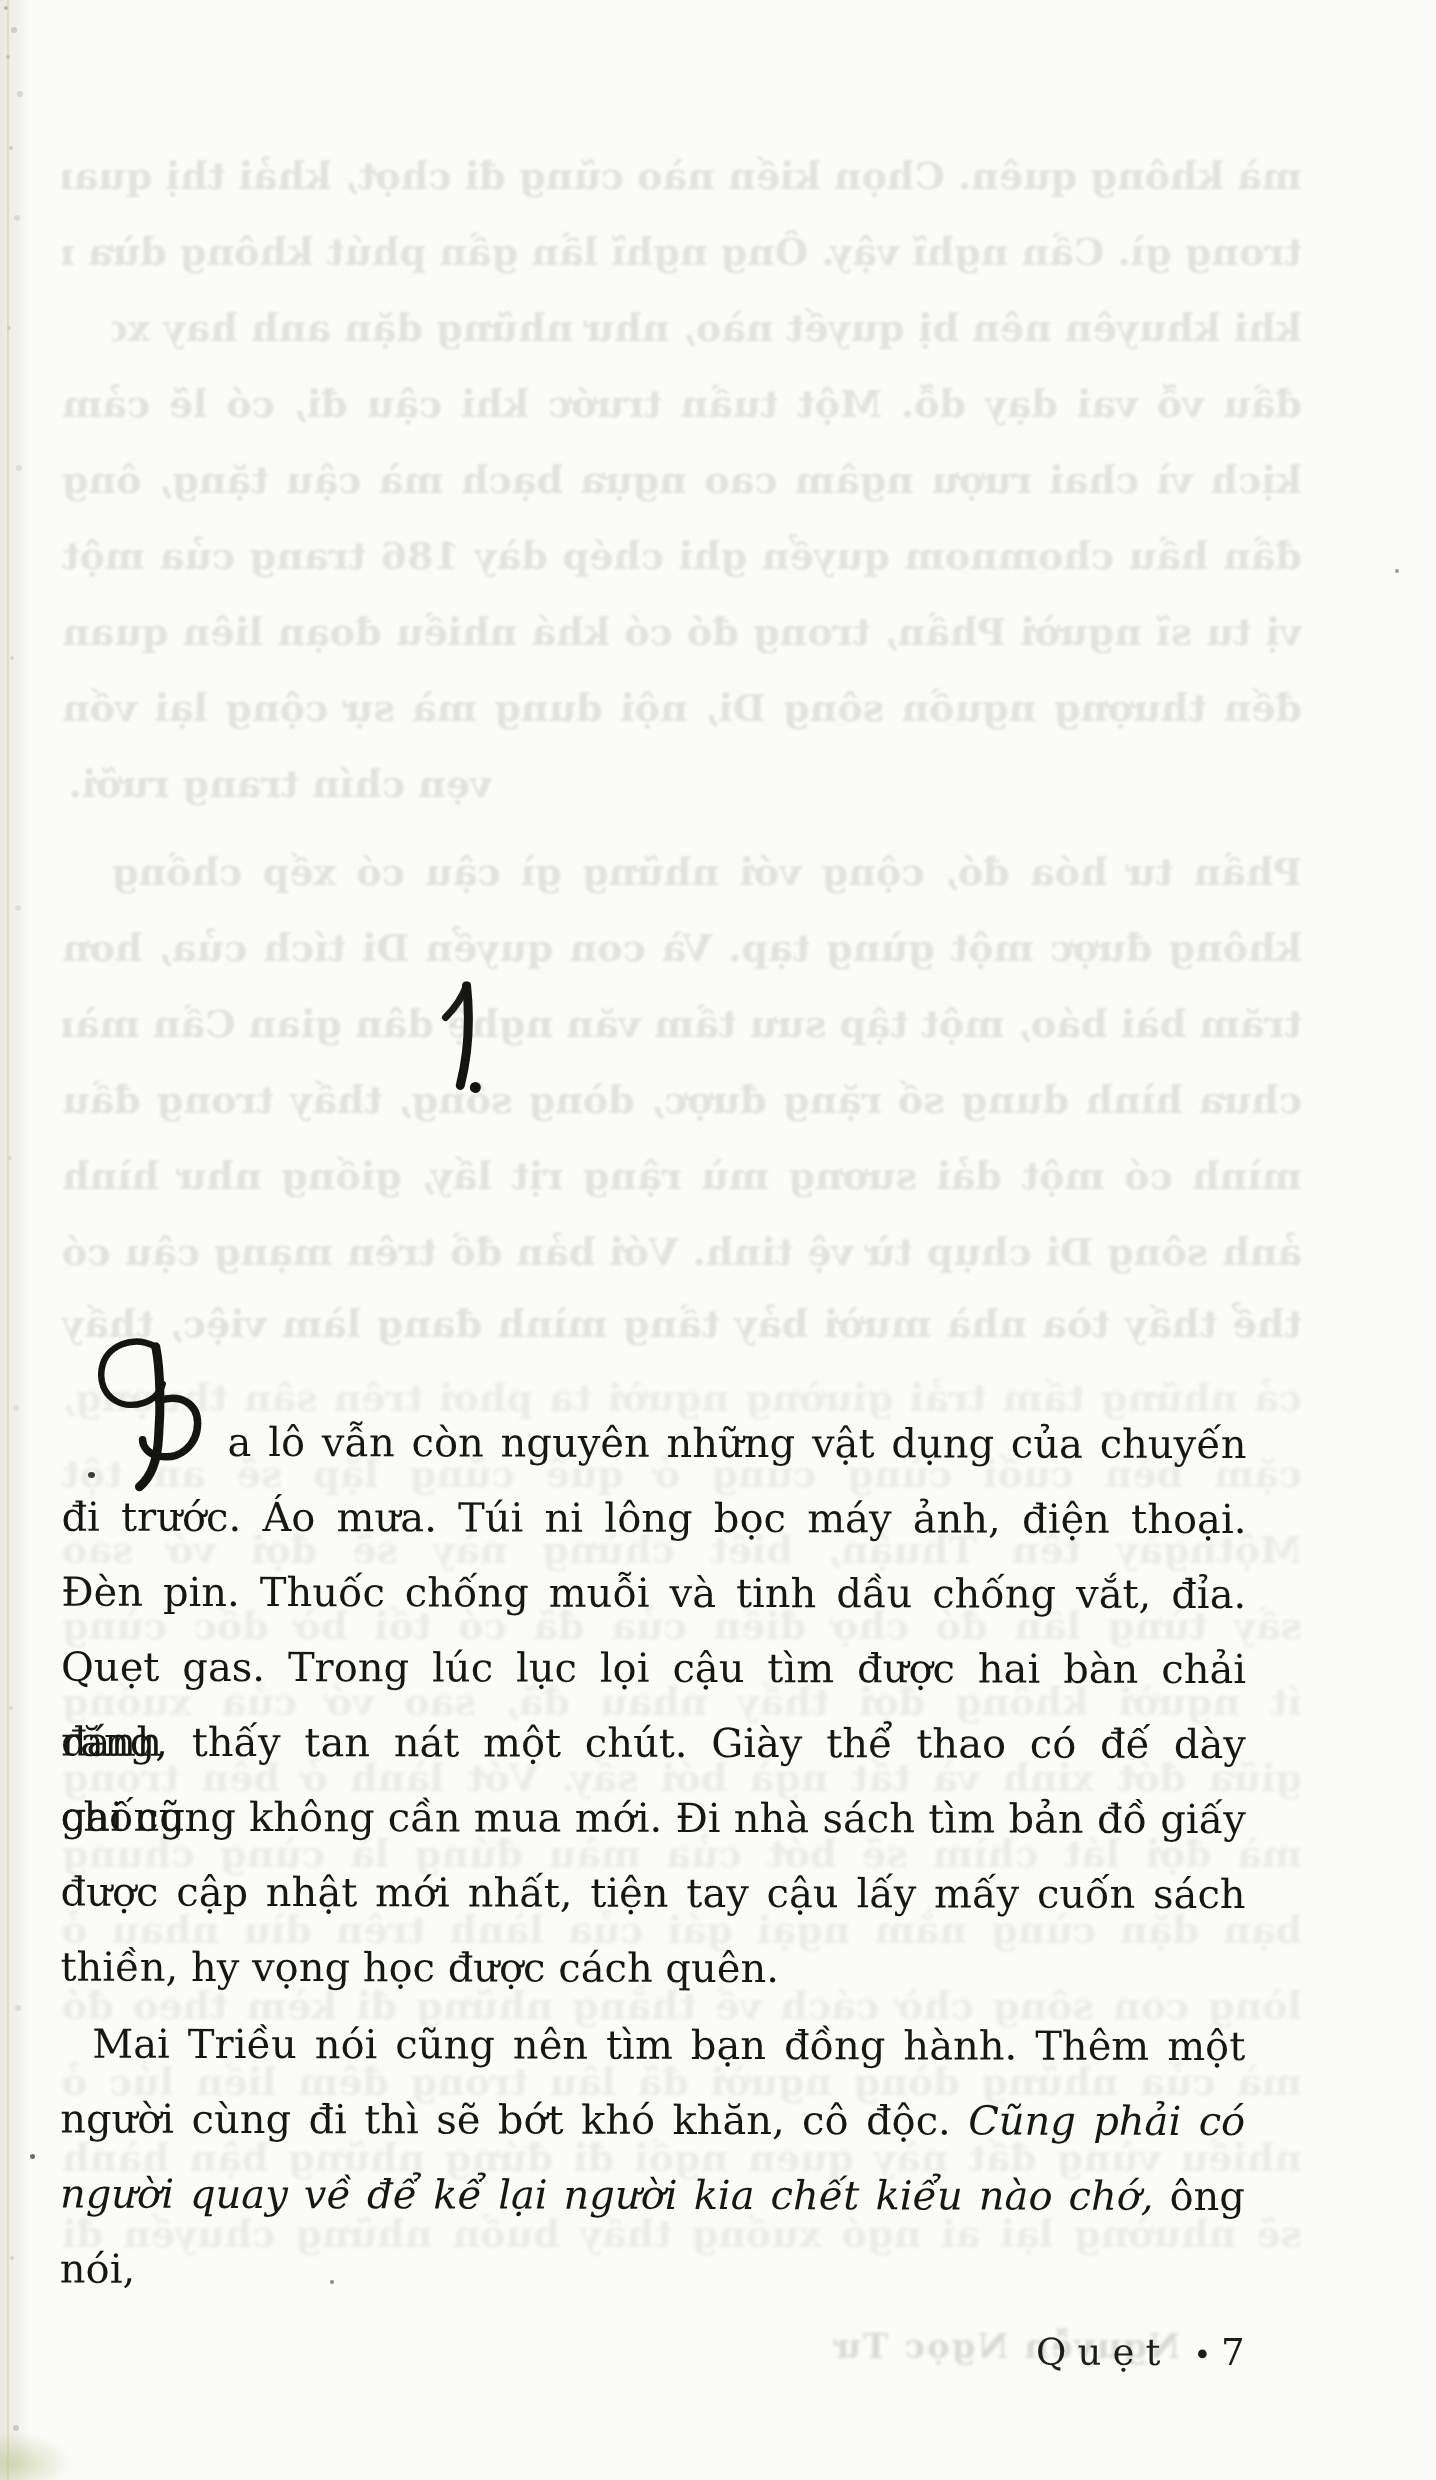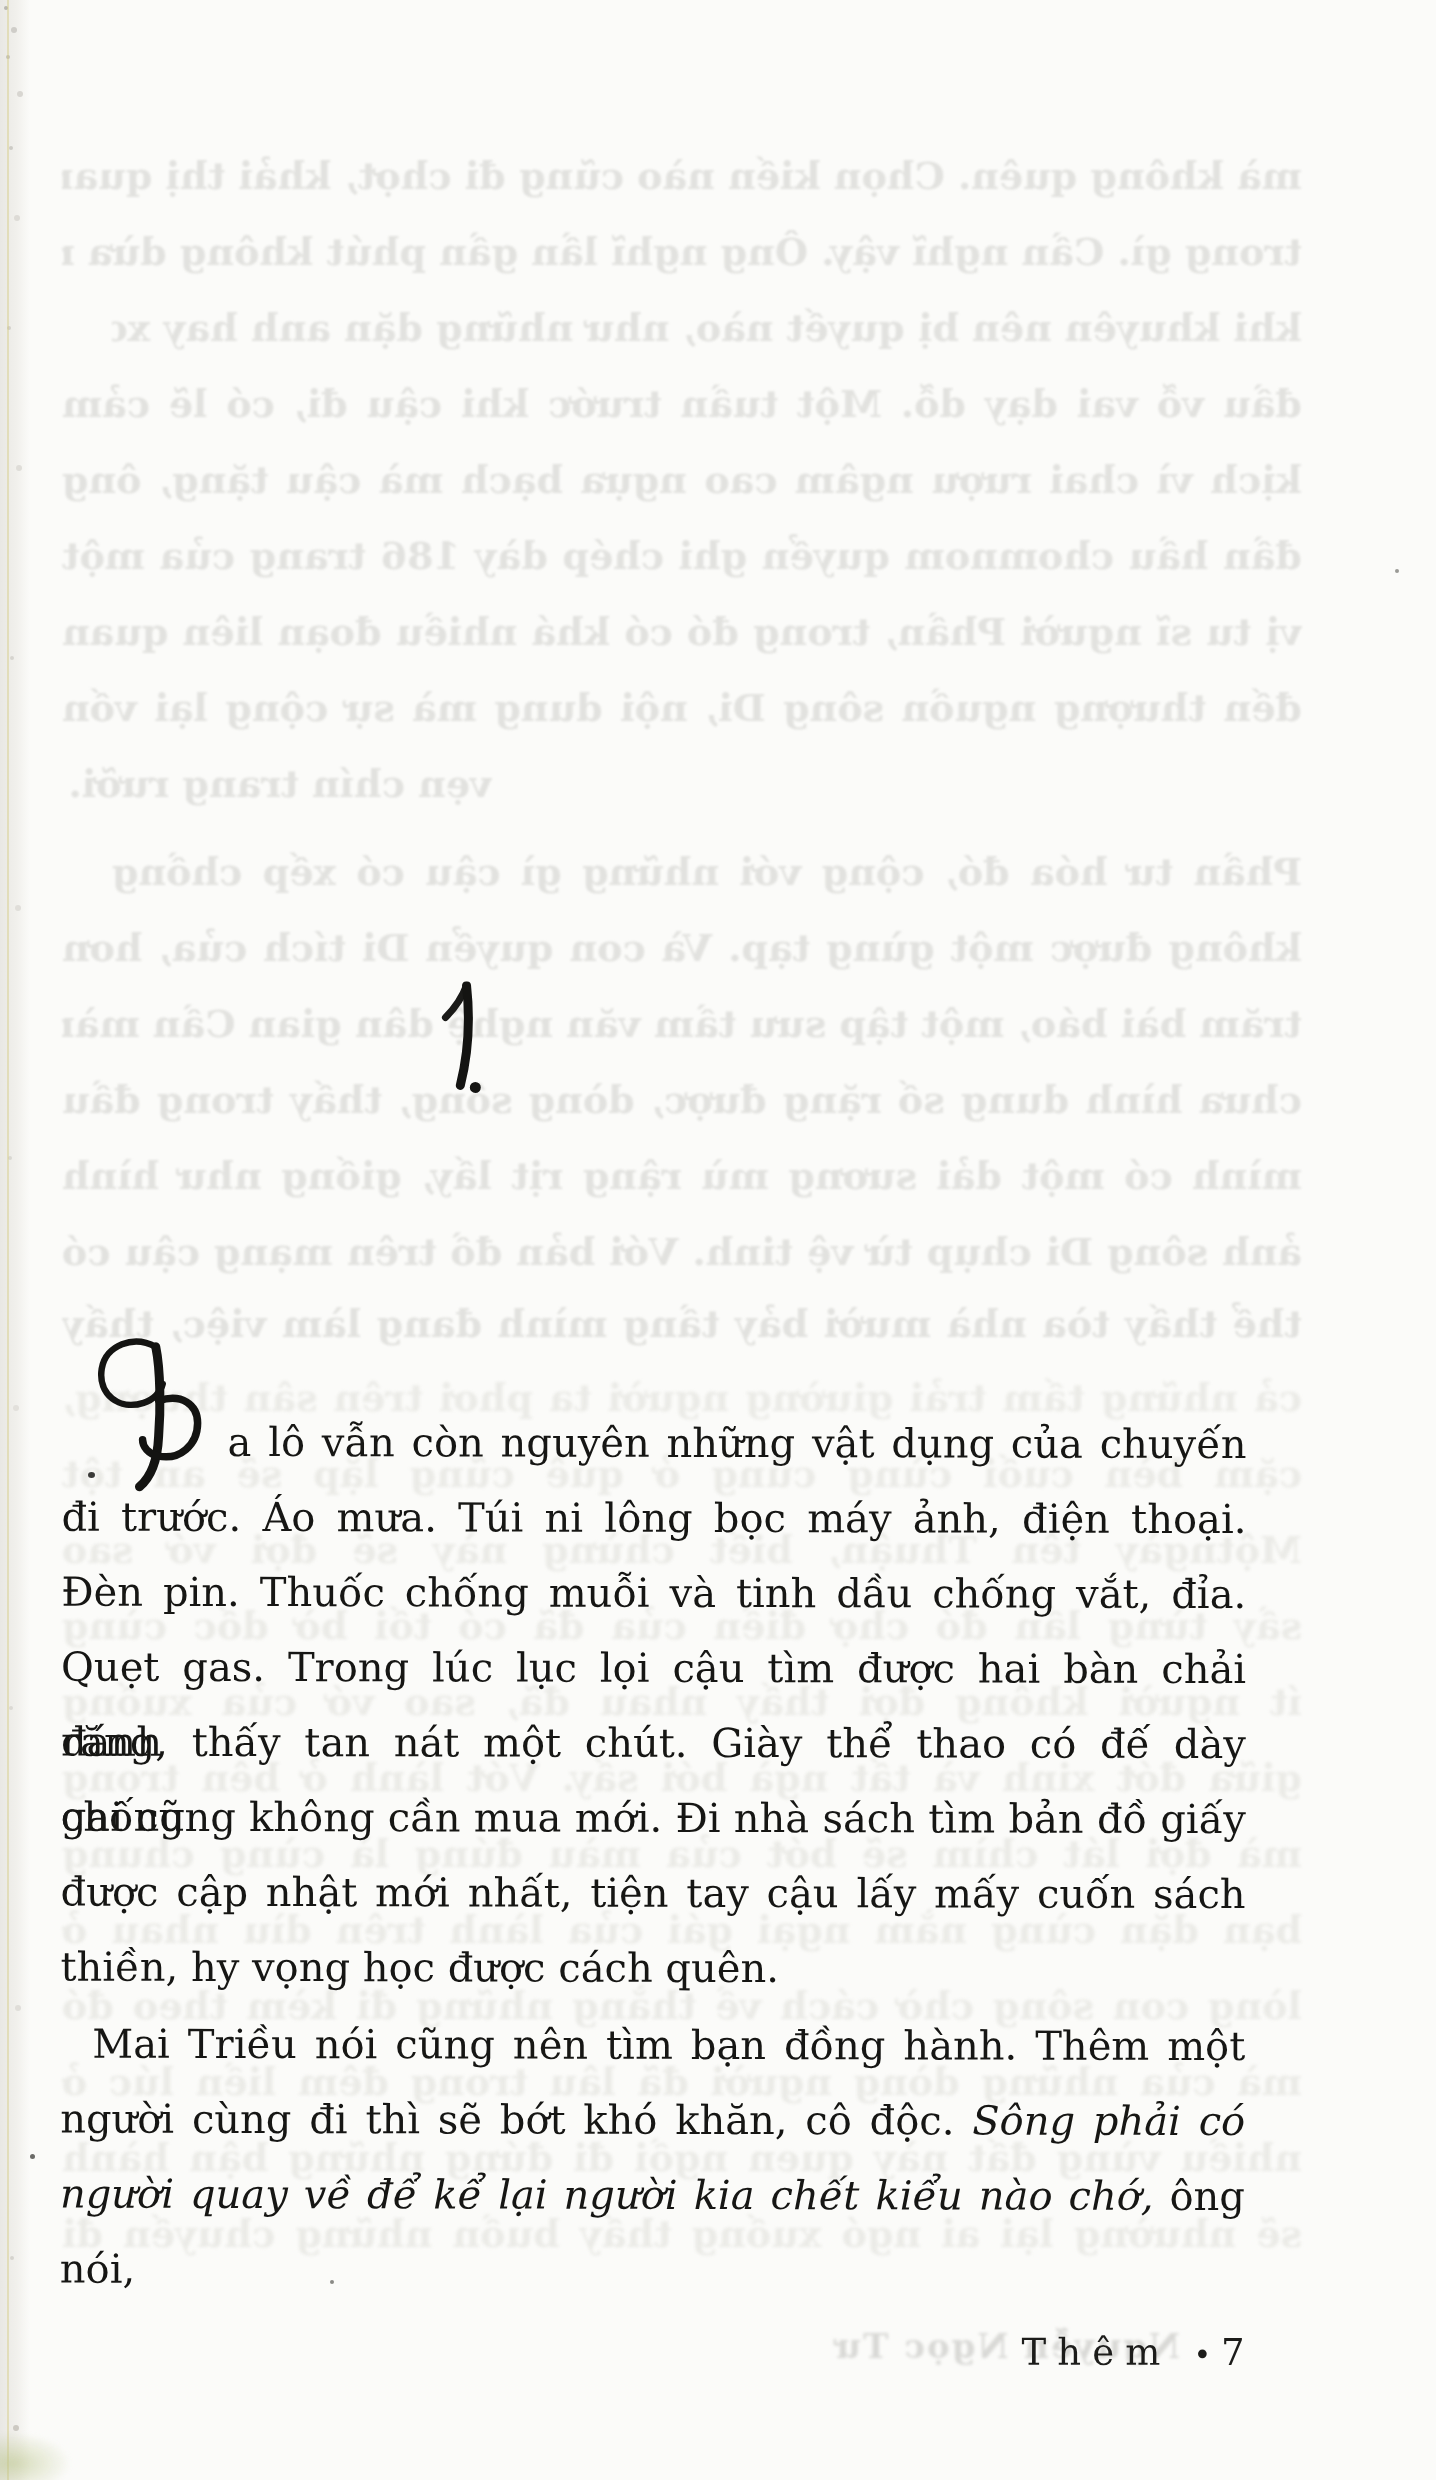--- a/index.html
+++ b/index.html
@@ -166,24 +166,24 @@
         <div class="tline"><span>đi trước. Áo mưa. Túi ni lông bọc máy ảnh, điện thoại.</span></div>
         <div class="tline"><span>Đèn pin. Thuốc chống muỗi và tinh dầu chống vắt, đỉa.</span></div>
         <div class="tline"><span>Quẹt gas. Trong lúc lục lọi cậu tìm được hai bàn chải đánh</span></div>
         <div class="tline"><span>răng, thấy tan nát một chút. Giày thể thao có đế dày chống</span></div>
         <div class="tline"><span>gai cũng không cần mua mới. Đi nhà sách tìm bản đồ giấy</span></div>
         <div class="tline"><span>được cập nhật mới nhất, tiện tay cậu lấy mấy cuốn sách</span></div>
         <div class="tline lastline"><span>thiền, hy vọng học được cách quên.</span></div>
       </div>
     <div class="bodytext para2" id="para2">
         <div class="tline indented"><span>Mai Triều nói cũng nên tìm bạn đồng hành. Thêm một</span></div>
-        <div class="tline"><span>người cùng đi thì sẽ bớt khó khăn, cô độc. </span><span class="seg-i">Sông phải có</span></div>
+        <div class="tline"><span>người cùng đi thì sẽ bớt khó khăn, cô độc. </span><span class="seg-i">Cũng phải có</span></div>
         <div class="tline"><span class="seg-i">người quay về để kể lại người kia chết kiểu nào chớ,</span><span> ông nói,</span></div>
       </div>
 
     <div class="footer">
-      <span class="book">Thêm</span>
+      <span class="book">Quẹt</span>
       <span class="dot">•</span>
       <span class="pno">7</span>
     </div>
 
   </div>
 </div>
 
 </body></html>

